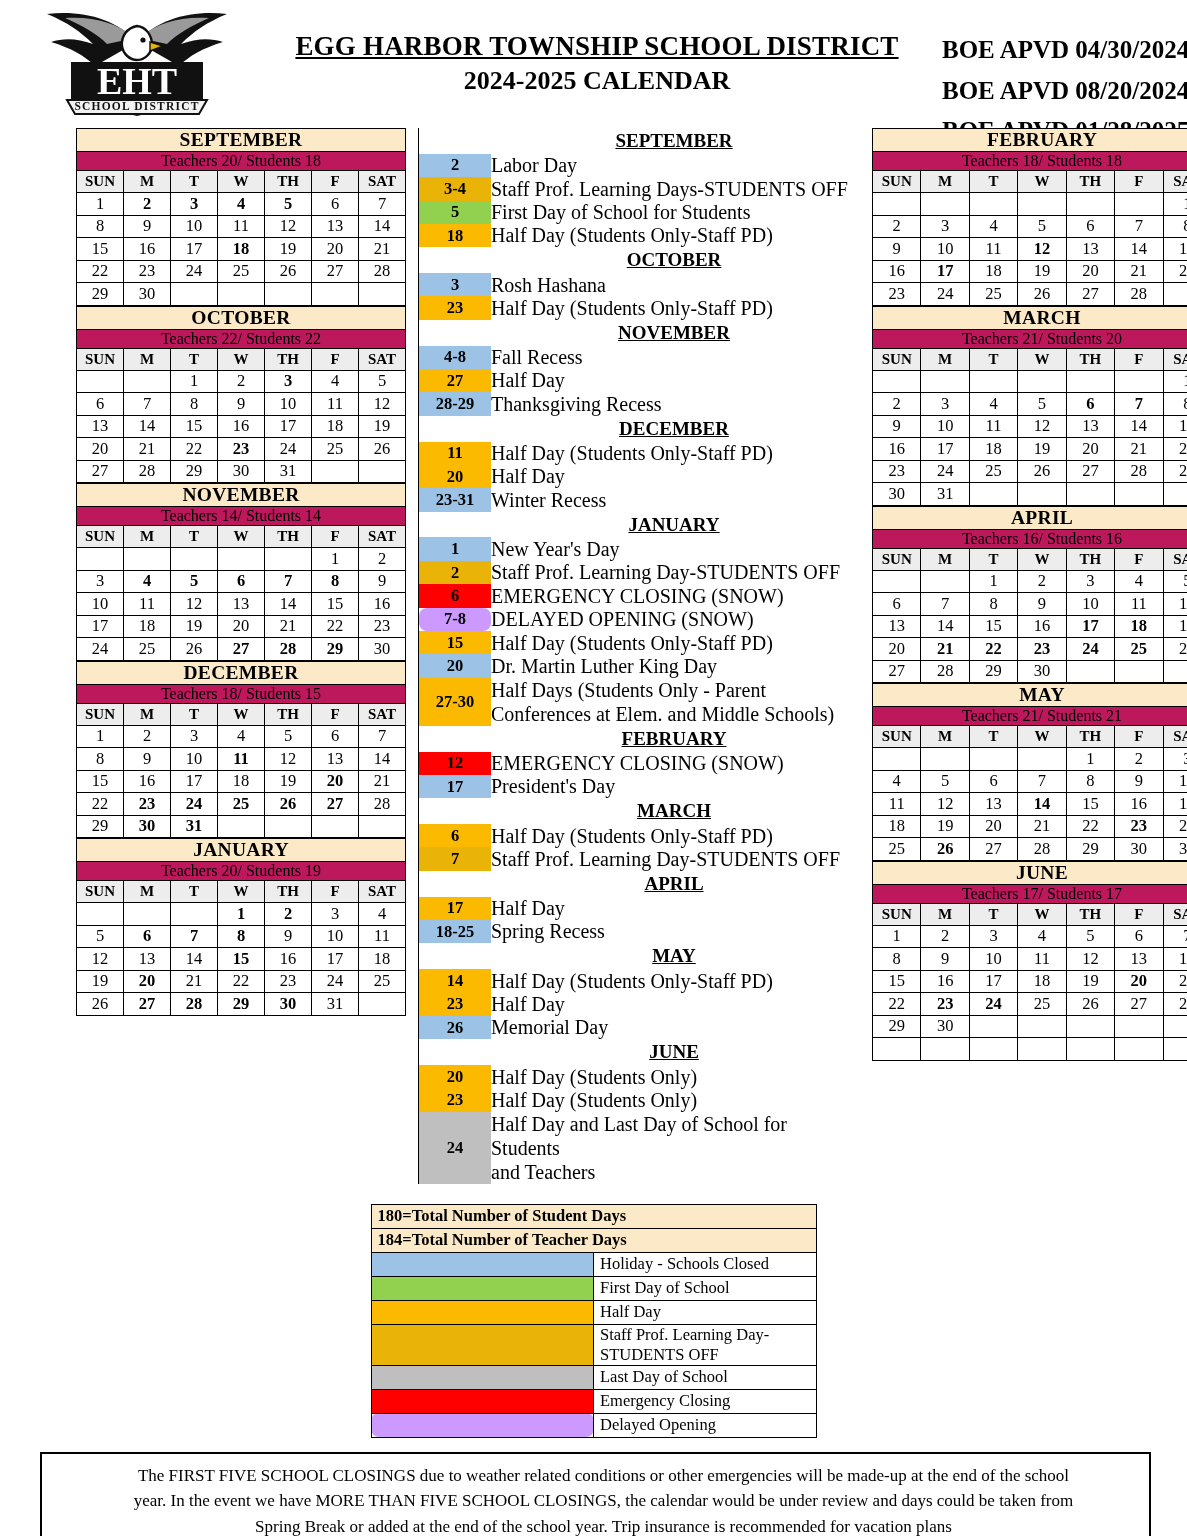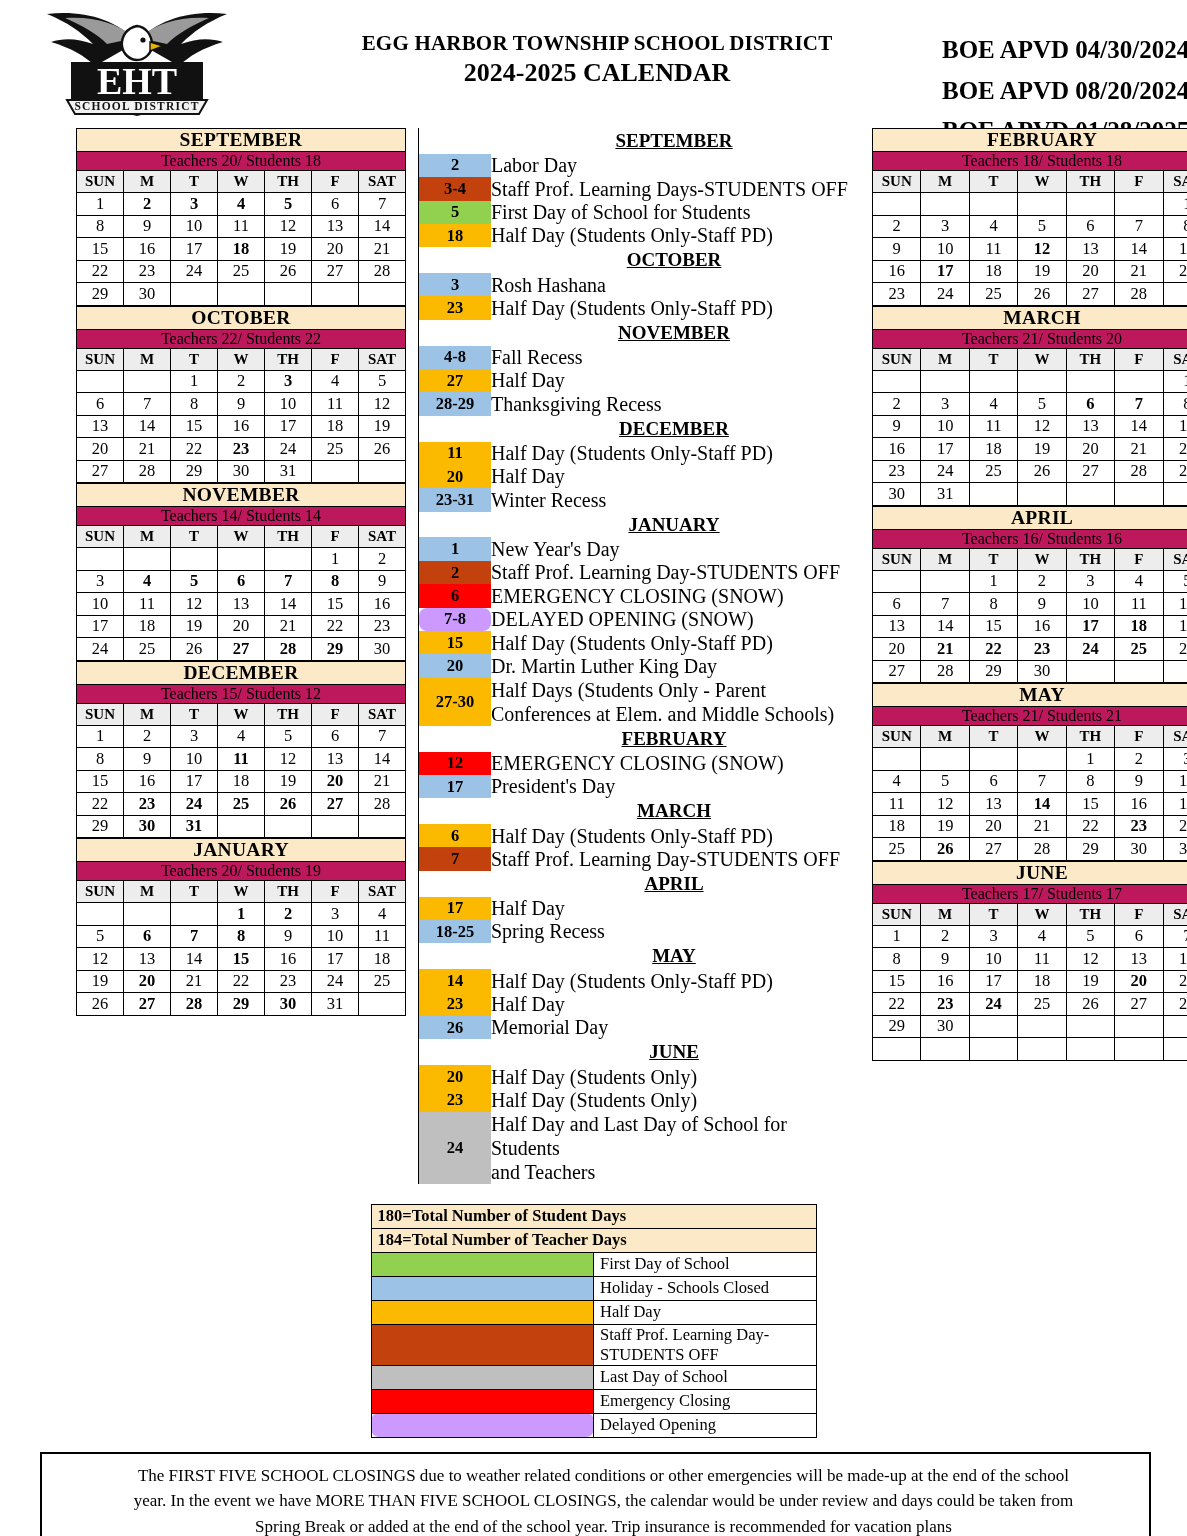--- a/index.html
+++ b/index.html
@@ -10,21 +10,21 @@
     color:#000;
     overflow:hidden;
     position:relative;
   }
 
   
   .header { display:flex; align-items:flex-start; padding:8px 30px 0 22px; height:120px; }
   .logo-wrap { width:230px; flex:0 0 230px; display:flex; align-items:center; justify-content:center; }
   .logo-svg { display:block; }
   .title-wrap { flex:1; text-align:center; padding-top:22px; }
-  .title-line1 { font-size:21px; font-weight:bold; letter-spacing:.2px; line-height:1.25; }
+  .title-line1 { font-size:27px; font-weight:bold; letter-spacing:.2px; line-height:1.25;text-decoration:underline; }
   .title-line2 { font-size:26px; font-weight:bold; line-height:1.3; }
   .boe-wrap { width:215px; flex:0 0 215px; padding-top:22px; }
   .boe-line { font-size:25px; font-weight:bold; line-height:1.62; white-space:nowrap; }
 
   
   .body-cols { display:flex; align-items:flex-start; padding:0 36px; gap:8px;margin-left:40px; }
   .col-left { width:330px; flex:0 0 330px; }
   .col-mid  { width:440px; flex:0 0 440px; padding-left:4px;}
   .col-right{ width:340px; flex:0 0 340px; margin-left:6px;}
 
@@ -57,21 +57,21 @@
   td.leg-total { background:#FCE9C7; font-weight:bold; font-size:17px; }
   td.leg-swatch { width:80px; padding:0; }
   td.leg-label { padding-left:7px; }
 
   
   .note-wrap { margin:14px 36px 0 40px; border:2.2px solid #000; padding:9px 4px 14px 20px; }
   .note-p { text-align:center; font-size:17px; line-height:1.5; }
 
   
   .c-blue   { background:#9CC3E5; }
-  .c-yellow { background:#c2410c; }
+  .c-yellow { background:#eab308; }
   .c-green  { background:#92D14F; }
   .c-orange { background:#FBBA00; }
   .c-gray   { background:#BFBFBF; }
   .c-red    { background:#FF0000; }
   .c-purple { background:#CC99FF;border-radius:8px; }
   .c-white  { background:#ffffff; }
 </style>
 </head>
 <body>
 
@@ -304,21 +304,21 @@
             <td class="day c-white">30</td>
           </tr>
         </tbody>
       </table>
       <table class="month">
         <tbody>
           <tr>
             <td class="m-title" colspan="7">DECEMBER</td>
           </tr>
           <tr>
-            <td class="m-sub" colspan="7">Teachers 15/ Students 12</td>
+            <td class="m-sub" colspan="7">Teachers 18/ Students 15</td>
           </tr>
           <tr>
             <td class="dow">SUN</td>
             <td class="dow">M</td>
             <td class="dow">T</td>
             <td class="dow">W</td>
             <td class="dow">TH</td>
             <td class="dow">F</td>
             <td class="dow">SAT</td>
           </tr>
@@ -975,26 +975,26 @@
 <div class="legend-wrap">
   <table class="legend" id="legend-table">
       <tbody>
         <tr>
           <td class="leg-total" colspan="2">180=Total Number of Student Days</td>
         </tr>
         <tr>
           <td class="leg-total" colspan="2">184=Total Number of Teacher Days</td>
         </tr>
         <tr>
+          <td class="leg-swatch c-blue"></td>
+          <td class="leg-label">Holiday - Schools Closed</td>
+        </tr>
+        <tr>
           <td class="leg-swatch c-green"></td>
           <td class="leg-label">First Day of School</td>
-        </tr>
-        <tr>
-          <td class="leg-swatch c-blue"></td>
-          <td class="leg-label">Holiday - Schools Closed</td>
         </tr>
         <tr>
           <td class="leg-swatch c-orange"></td>
           <td class="leg-label">Half Day</td>
         </tr>
         <tr>
           <td class="leg-swatch c-yellow"></td>
           <td class="leg-label">Staff Prof. Learning Day-STUDENTS OFF</td>
         </tr>
         <tr>

